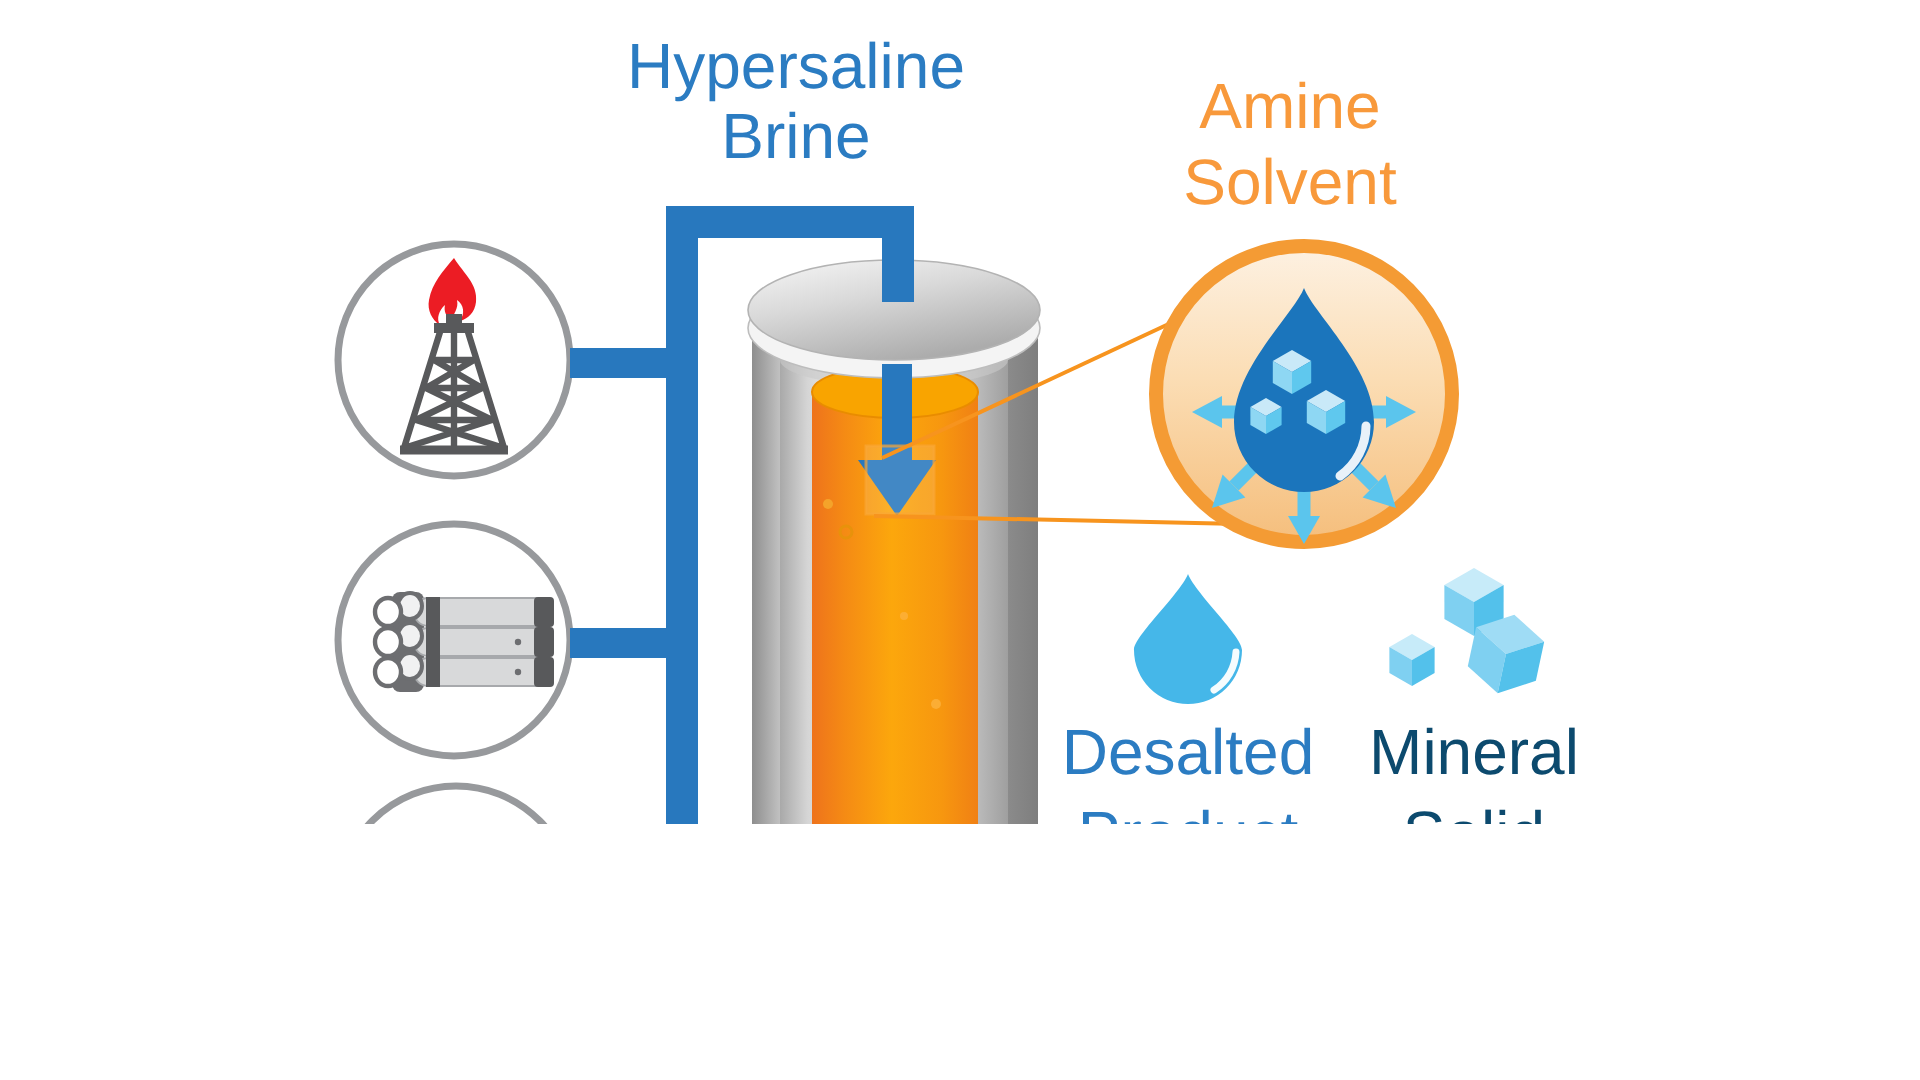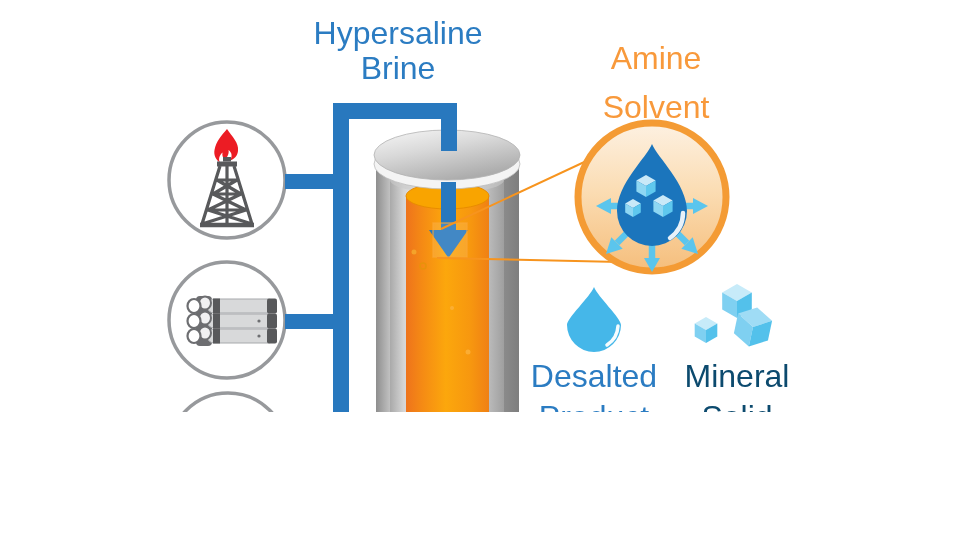--- a/index.html
+++ b/index.html
@@ -2,21 +2,21 @@
 <html><head>
 <meta charset="utf-8">
 <style>
   html,body{margin:0;padding:0;background:#fff;}
   .canvas{position:relative;width:960px;height:412px;background:#ffffff;overflow:hidden;
           font-family:"Liberation Sans",sans-serif;}
   .canvas svg{position:absolute;left:0;top:0;}
   .lbl{position:absolute;transform:translateX(-50%);text-align:center;white-space:pre-line;
        font-weight:400;letter-spacing:0;}
   .lbl-feed   {left:398px;top:16px;font-size:32px;line-height:35px;color:#2B7CC2;}
-  .lbl-solvent{left:645px;top:34px;font-size:32px;line-height:49px;color:#F8993B;margin-left:11px;}
+  .lbl-solvent{left:645px;top:34px;font-size:32px;line-height:38px;color:#F8993B;}
   .lbl-water  {left:594px;top:356px;font-size:32px;line-height:41px;color:#2B7CC2;}
   .lbl-waste  {left:737px;top:356px;font-size:32px;line-height:41px;color:#0c4a6e;}
 </style>
 </head>
 <body>
 
 <div class="canvas">
 
 <svg width="960" height="540" viewBox="0 0 960 540">
   <defs>

